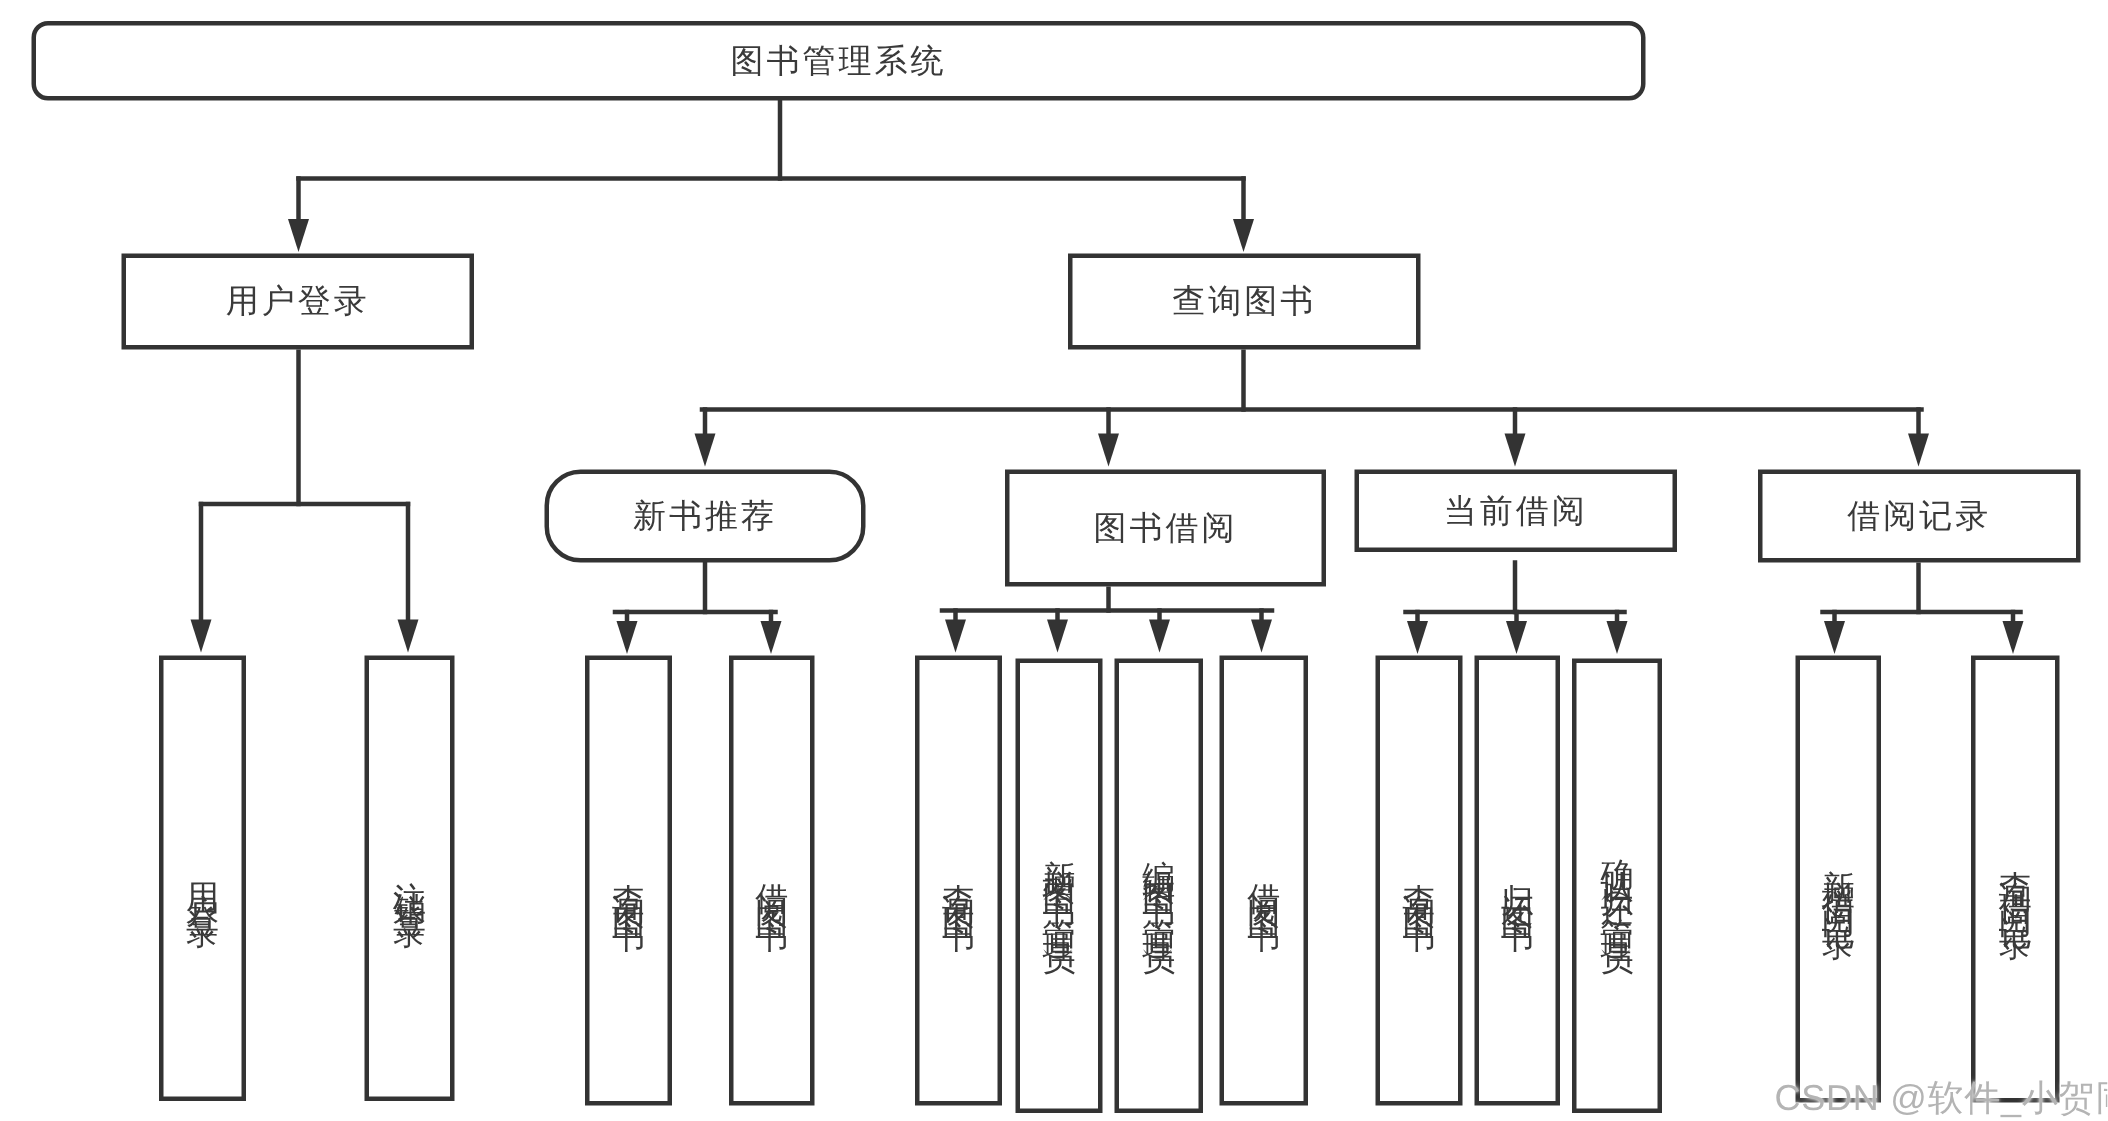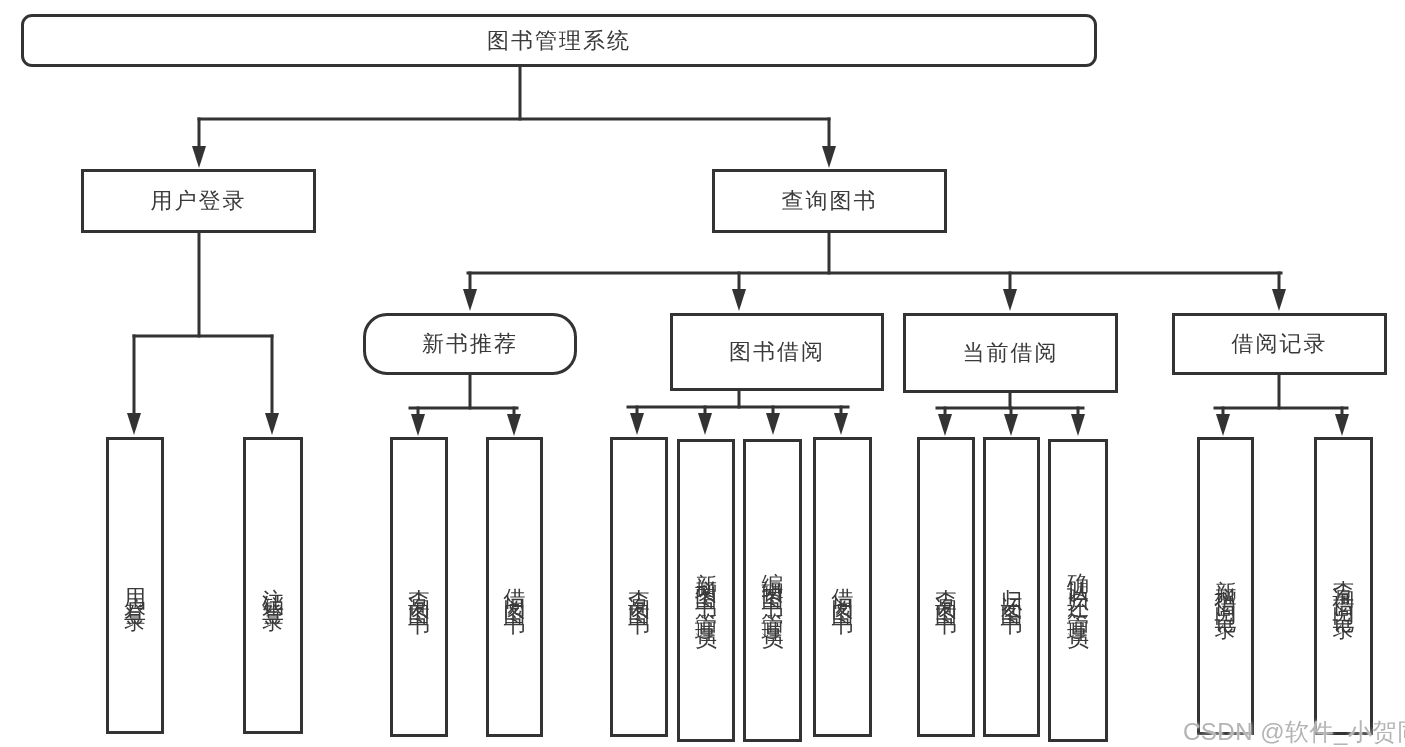--- a/index.html
+++ b/index.html
@@ -134,21 +134,21 @@
     <polygon points="1335,414 1349,414 1342,436" fill="#333333" stroke="none"></polygon>
   </svg>
 
   <div class="node root" style="left:21px; top:14px; width:1076px; height:53px;border-radius:11px;">图书管理系统</div>
 
   <div class="node" style="left:81px; top:169px; width:235px; height:64px;">用户登录</div>
   <div class="node" style="left:712px; top:169px; width:235px; height:64px;">查询图书</div>
 
   <div class="node" style="left:363px; top:313px; width:214px; height:62px;border-radius:24px;">新书推荐</div>
   <div class="node" style="left:632px; top:313px; width:214px; height:78px;margin-left:38px;">图书借阅</div>
-  <div class="node" style="left:903px; top:313px; width:215px; height:80px;">当前借阅</div>
+  <div class="node" style="left:903px; top:313px; width:215px; height:55px;">当前借阅</div>
   <div class="node" style="left:1172px; top:313px; width:215px; height:62px;">借阅记录</div>
 
   <div class="leaf" style="left:106px; top:437px; width:58px; height:297px;">用户登录</div>
   <div class="leaf" style="left:243px; top:437px; width:60px; height:297px;">注销登录</div>
 
   <div class="leaf" style="left:390px; top:437px; width:58px; height:300px;">查询图书</div>
   <div class="leaf" style="left:486px; top:437px; width:57px; height:300px;">借阅图书</div>
 
   <div class="leaf" style="left:610px; top:437px; width:58px; height:300px;">查询图书</div>
   <div class="leaf" style="left:677px; top:439px; width:58px; height:303px;">新增图书（管理员）</div>

